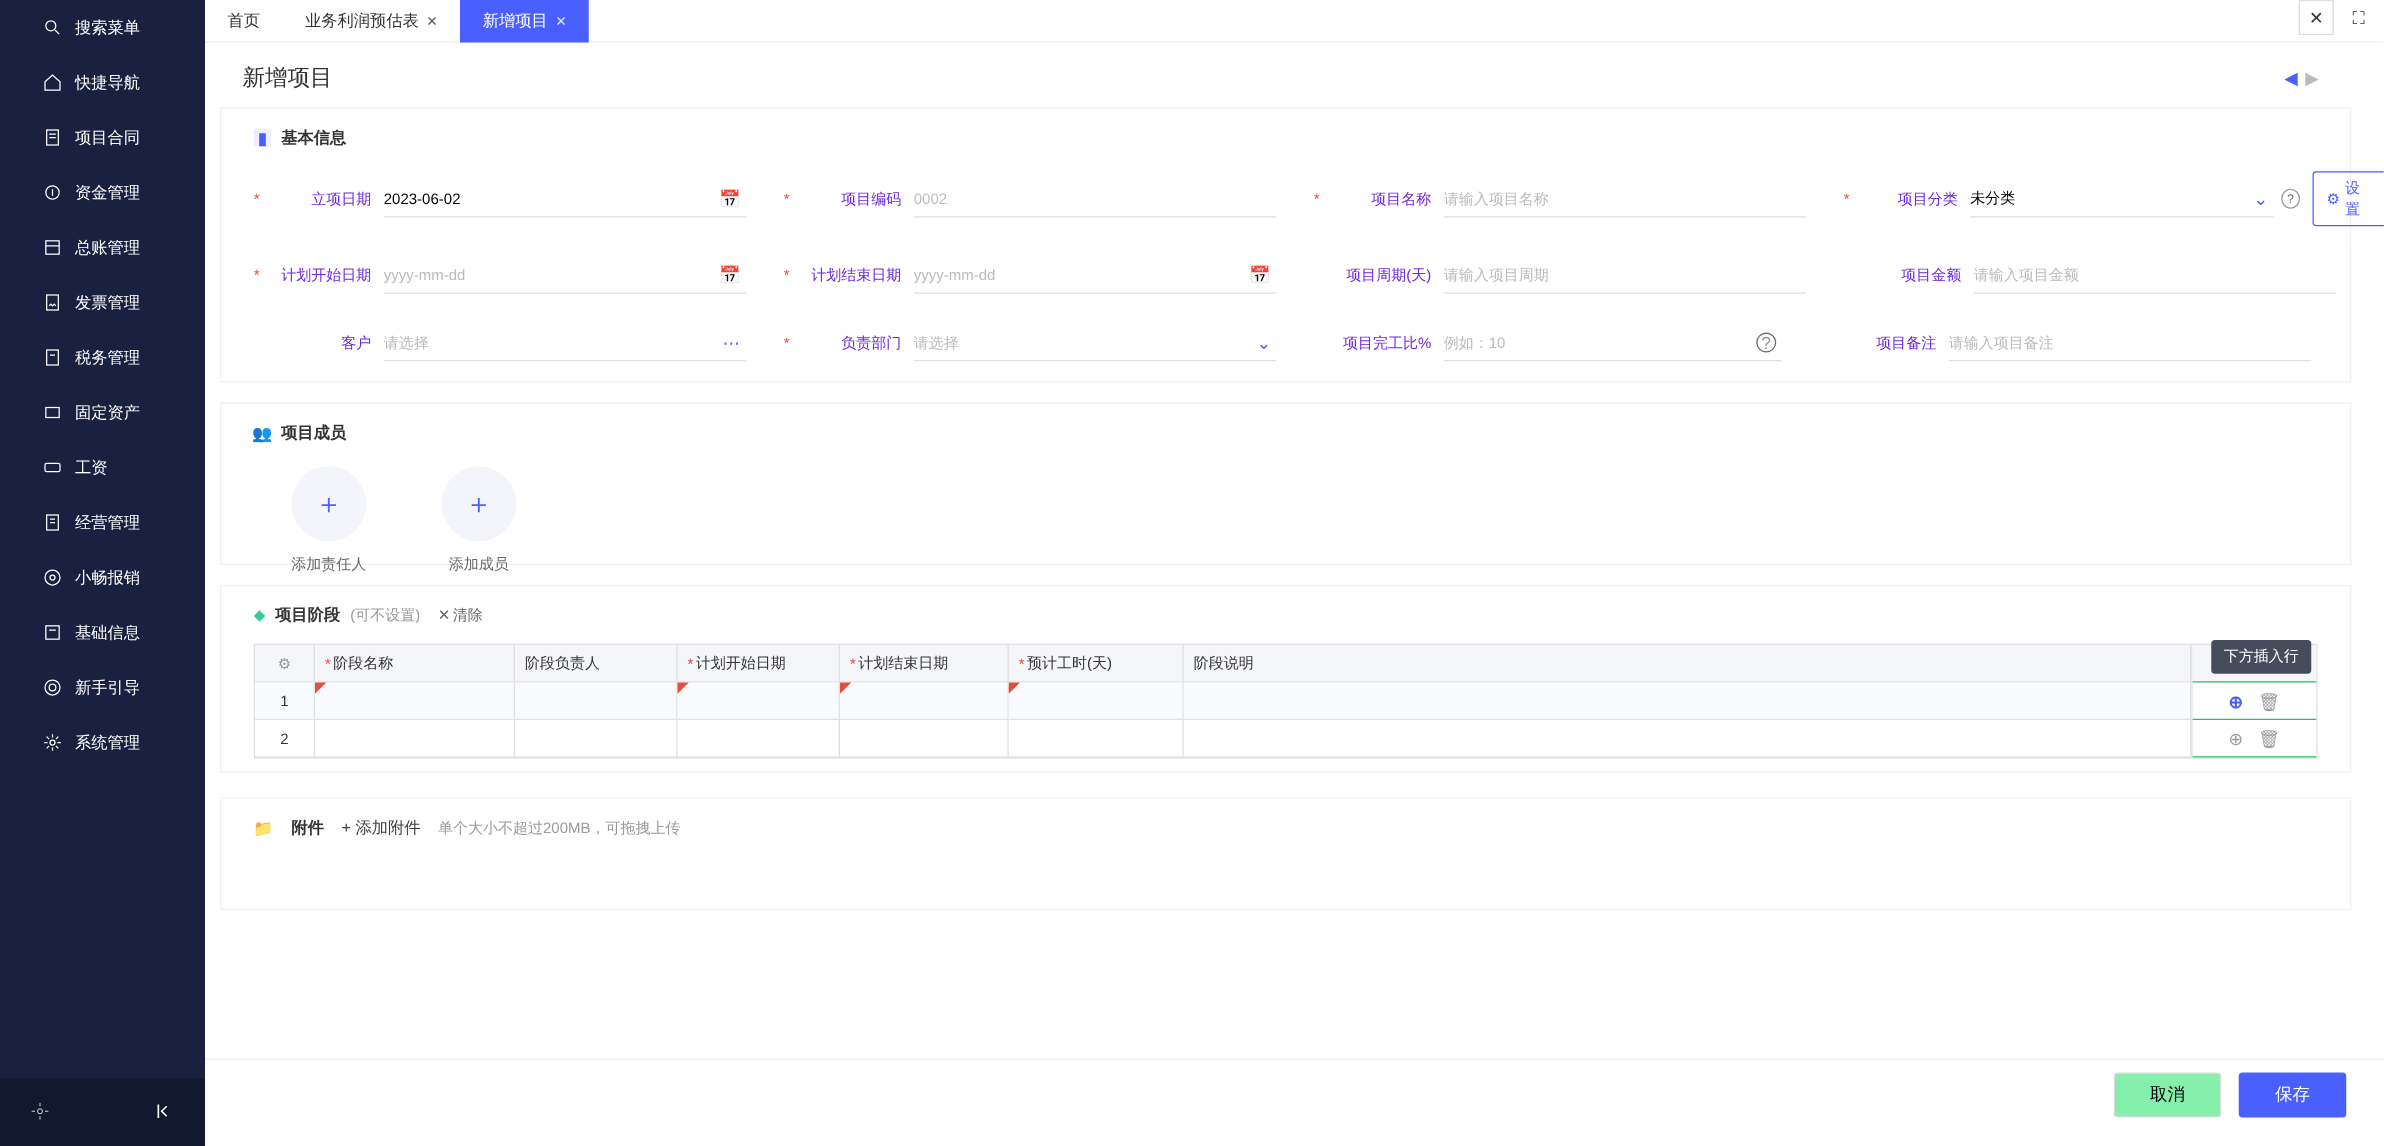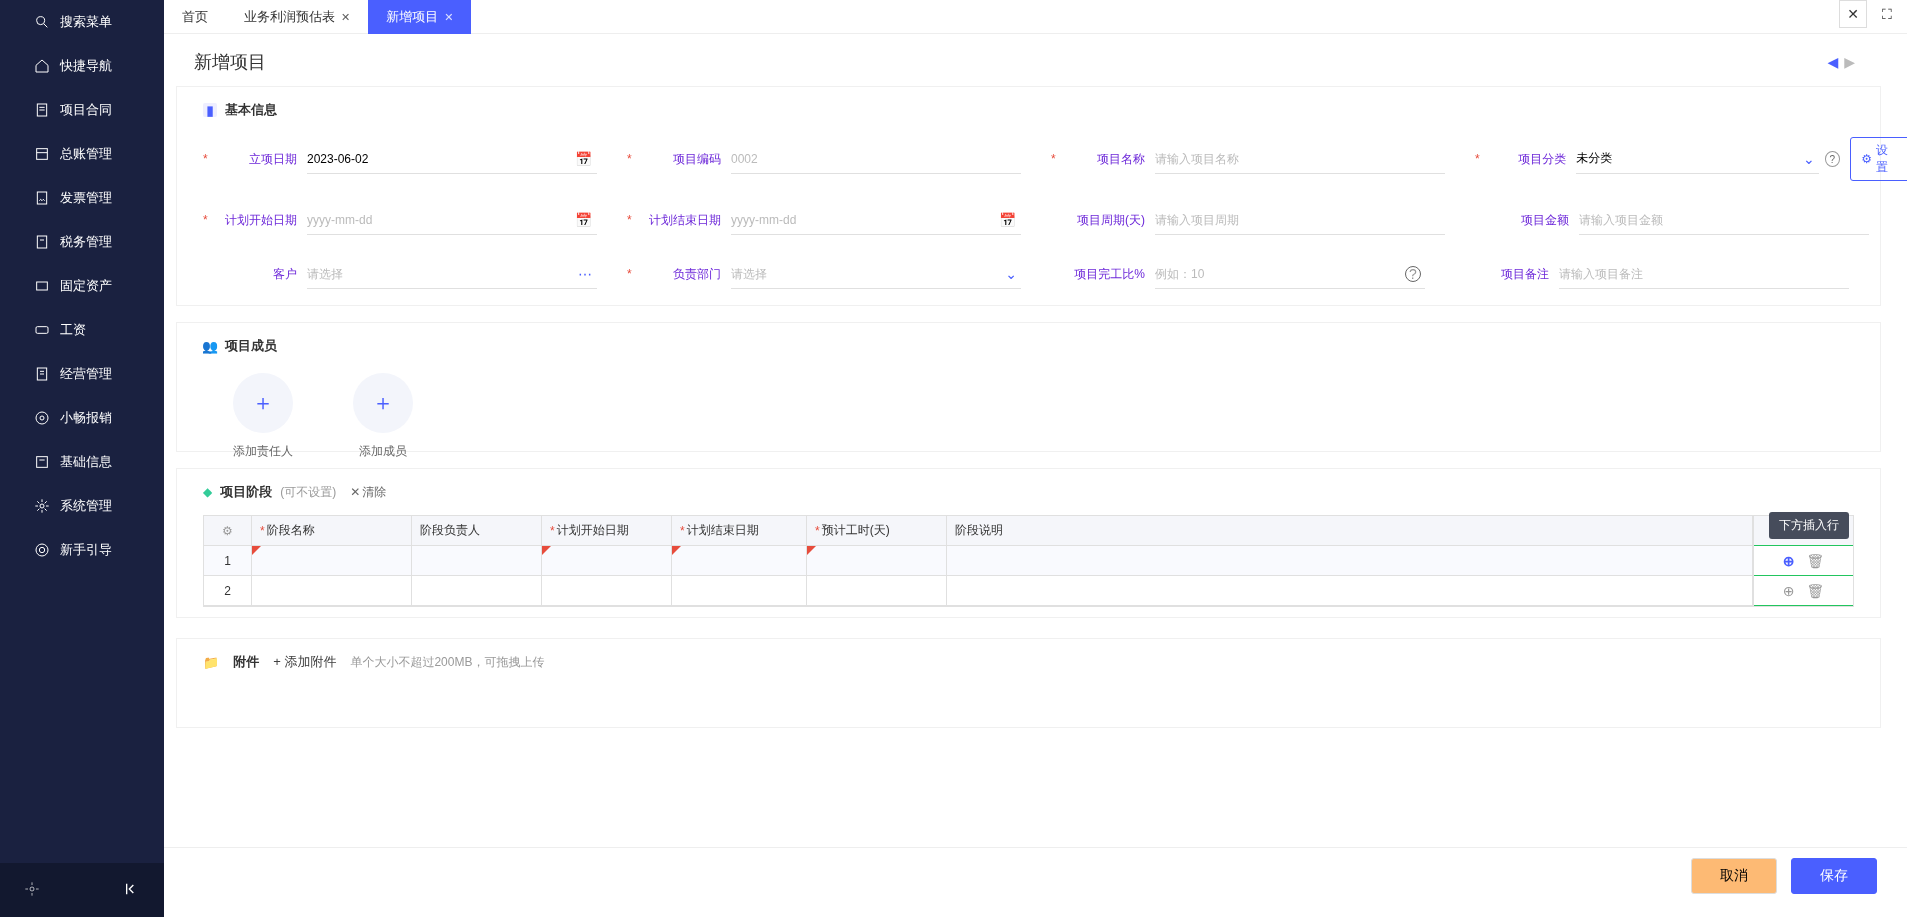--- a/index.html
+++ b/index.html
@@ -85,21 +85,21 @@
 .tooltip { position: absolute; right: 4px; top: -4px; background: #464c5b; color: #fff; font-size: 12px; padding: 5px 10px; border-radius: 3px; white-space: nowrap; z-index: 10; }
 .gear-icon { color: #999; }
 
 
 .attach-row { display: flex; align-items: center; gap: 14px; font-size: 13px; }
 .attach-row .link { color: #404040; cursor: pointer; }
 .attach-row .hint { color: #999; font-size: 12px; }
 
 
 .footer { position: absolute; left: 164px; right: 0; bottom: 14px; height: 56px; border-top: 1px solid #eee; display: flex; align-items: center; justify-content: flex-end; padding-right: 30px; gap: 14px; }
-.btn { padding: 8px 28px; border-radius: 3px; font-size: 14px; cursor: pointer; border: 1px solid #ddd; background: #fdba74; }
+.btn { padding: 8px 28px; border-radius: 3px; font-size: 14px; cursor: pointer; border: 1px solid #ddd; background: #86efac; }
 .btn.primary { background: #4a5fff; color: #fff; border-color: #4a5fff; }
 </style>
 </head>
 <body>
 
 <div class="sidebar">
   <div class="sidebar-item">
       <span class="icon">
         <svg viewBox="0 0 24 24">
           <circle cx="10" cy="10" r="6"></circle>
@@ -122,20 +122,29 @@
           <rect x="5" y="3" width="14" height="18"></rect>
           <line x1="8" y1="8" x2="16" y2="8"></line>
           <line x1="8" y1="12" x2="16" y2="12"></line>
         </svg>
       </span>
       <span>项目合同</span>
     </div>
   <div class="sidebar-item">
       <span class="icon">
         <svg viewBox="0 0 24 24">
+          <circle cx="12" cy="12" r="8"></circle>
+          <line x1="12" y1="8" x2="12" y2="16"></line>
+        </svg>
+      </span>
+      <span>资金管理</span>
+    </div>
+  <div class="sidebar-item">
+      <span class="icon">
+        <svg viewBox="0 0 24 24">
           <rect x="4" y="4" width="16" height="16"></rect>
           <line x1="4" y1="10" x2="20" y2="10"></line>
         </svg>
       </span>
       <span>总账管理</span>
     </div>
   <div class="sidebar-item">
       <span class="icon">
         <svg viewBox="0 0 24 24">
           <rect x="5" y="3" width="14" height="18"></rect>
@@ -193,34 +202,34 @@
         <svg viewBox="0 0 24 24">
           <rect x="4" y="4" width="16" height="16"></rect>
           <line x1="8" y1="9" x2="16" y2="9"></line>
         </svg>
       </span>
       <span>基础信息</span>
     </div>
   <div class="sidebar-item">
       <span class="icon">
         <svg viewBox="0 0 24 24">
+          <circle cx="12" cy="12" r="9"></circle>
+          <circle cx="12" cy="12" r="4"></circle>
+        </svg>
+      </span>
+      <span>新手引导</span>
+    </div>
+  <div class="sidebar-item">
+      <span class="icon">
+        <svg viewBox="0 0 24 24">
           <circle cx="12" cy="12" r="3"></circle>
           <path d="M12 2v4M12 18v4M2 12h4M18 12h4M5 5l3 3M16 16l3 3M5 19l3-3M16 8l3-3"></path>
         </svg>
       </span>
       <span>系统管理</span>
-    </div>
-  <div class="sidebar-item">
-      <span class="icon">
-        <svg viewBox="0 0 24 24">
-          <circle cx="12" cy="12" r="9"></circle>
-          <circle cx="12" cy="12" r="4"></circle>
-        </svg>
-      </span>
-      <span>新手引导</span>
     </div>
   <div class="sidebar-footer">
     <span class="icon"><svg viewBox="0 0 24 24">
           <circle cx="12" cy="12" r="3" fill="none" stroke="#fff"></circle>
           <path d="M12 2v4M12 18v4M2 12h4M18 12h4" stroke="#fff"></path>
         </svg></span>
     <span class="icon"><svg viewBox="0 0 24 24">
           <path d="M14 6l-6 6 6 6" fill="none" stroke="#fff" stroke-width="2"></path>
           <line x1="4" y1="4" x2="4" y2="20" stroke="#fff" stroke-width="2"></line>
         </svg></span>

